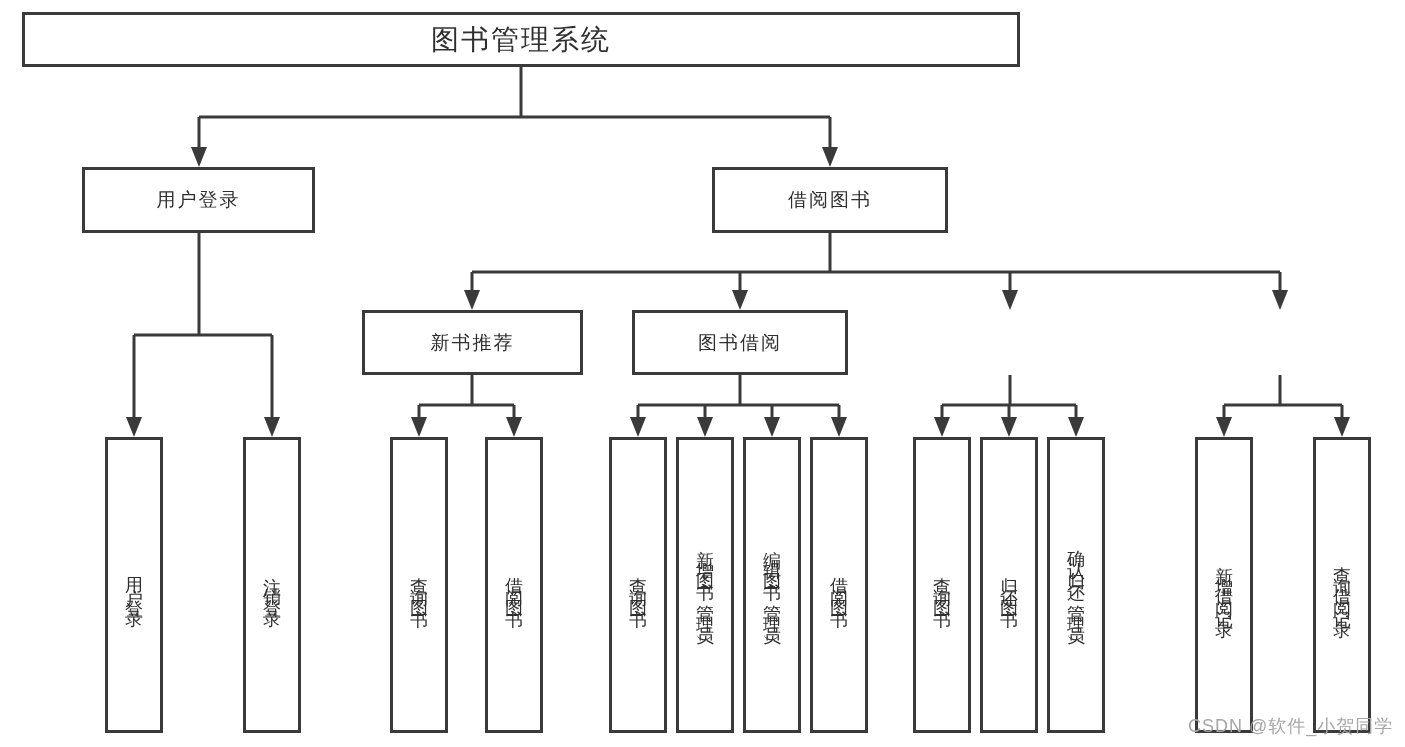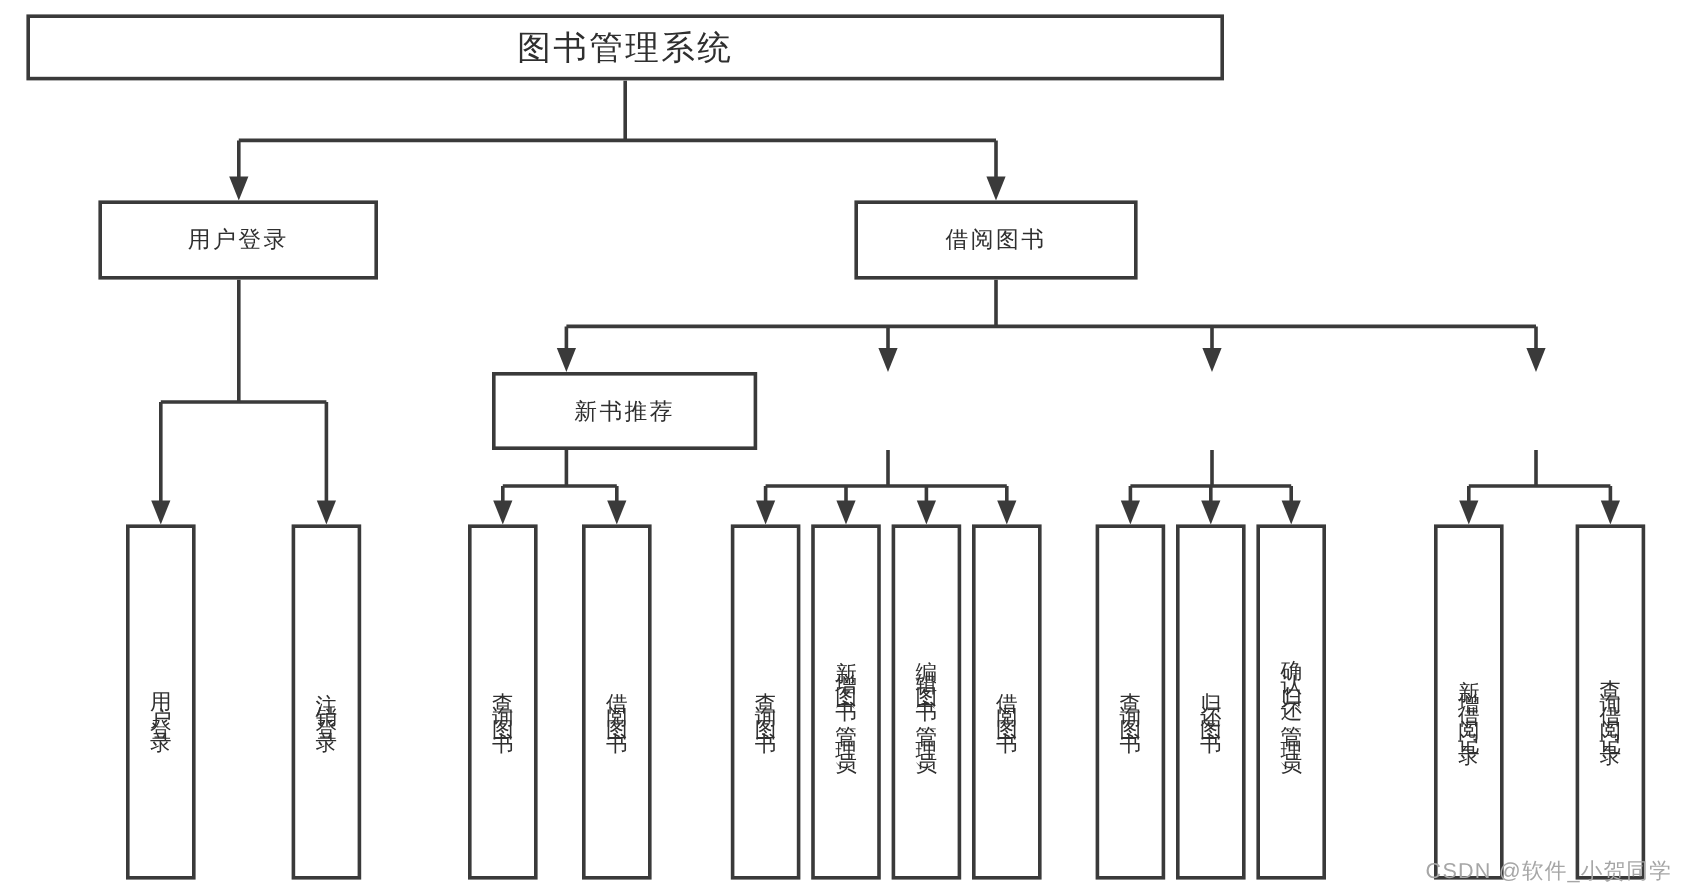--- a/index.html
+++ b/index.html
@@ -42,21 +42,21 @@
     align-items: center;
     justify-content: center;
     text-align: center;
     font-size: 19px;
     letter-spacing: 2px;
   }
 
   .box.root  { left: 22px;  top: 12px;  width: 998px; height: 55px; font-size: 28px; }
   .box.lv2a  { left: 82px;  top: 167px; width: 233px; height: 66px; }
   .box.lv2b  { left: 712px; top: 167px; width: 236px; height: 66px; }
-  .box.lv3   { top: 310px; height: 65px; margin-left: 48px; }
+  .box.lv3   { top: 310px; height: 65px; }
   .box.lv3a  { left: 362px;  width: 221px; }
   .box.lv3b  { left: 632px;  width: 216px; }
   .box.lv3c  { left: 903px;  width: 216px; }
   .box.lv3d  { left: 1172px; width: 216px; }
 
   .box.leaf {
     top: 437px;
     width: 58px;
     height: 296px;
     writing-mode: vertical-rl;
@@ -123,20 +123,21 @@
     <polygon points="1216,417 1232,417 1224,437"></polygon>
     <polygon points="1334,417 1350,417 1342,437"></polygon>
   </svg>
 
   <div class="box root">图书管理系统</div>
 
   <div class="box lv2a">用户登录</div>
   <div class="box lv2b">借阅图书</div>
 
   <div class="box lv3 lv3a">新书推荐</div>
+  <div class="box lv3 lv3b">图书借阅</div>
 
   <div class="box leaf p1a">用户登录</div>
   <div class="box leaf p1b">注销登录</div>
 
   <div class="box leaf p2a">查询图书</div>
   <div class="box leaf p2b">借阅图书</div>
 
   <div class="box leaf p3a">查询图书</div>
   <div class="box leaf p3b">新增图书（管理员）</div>
   <div class="box leaf p3c">编辑图书（管理员）</div>

